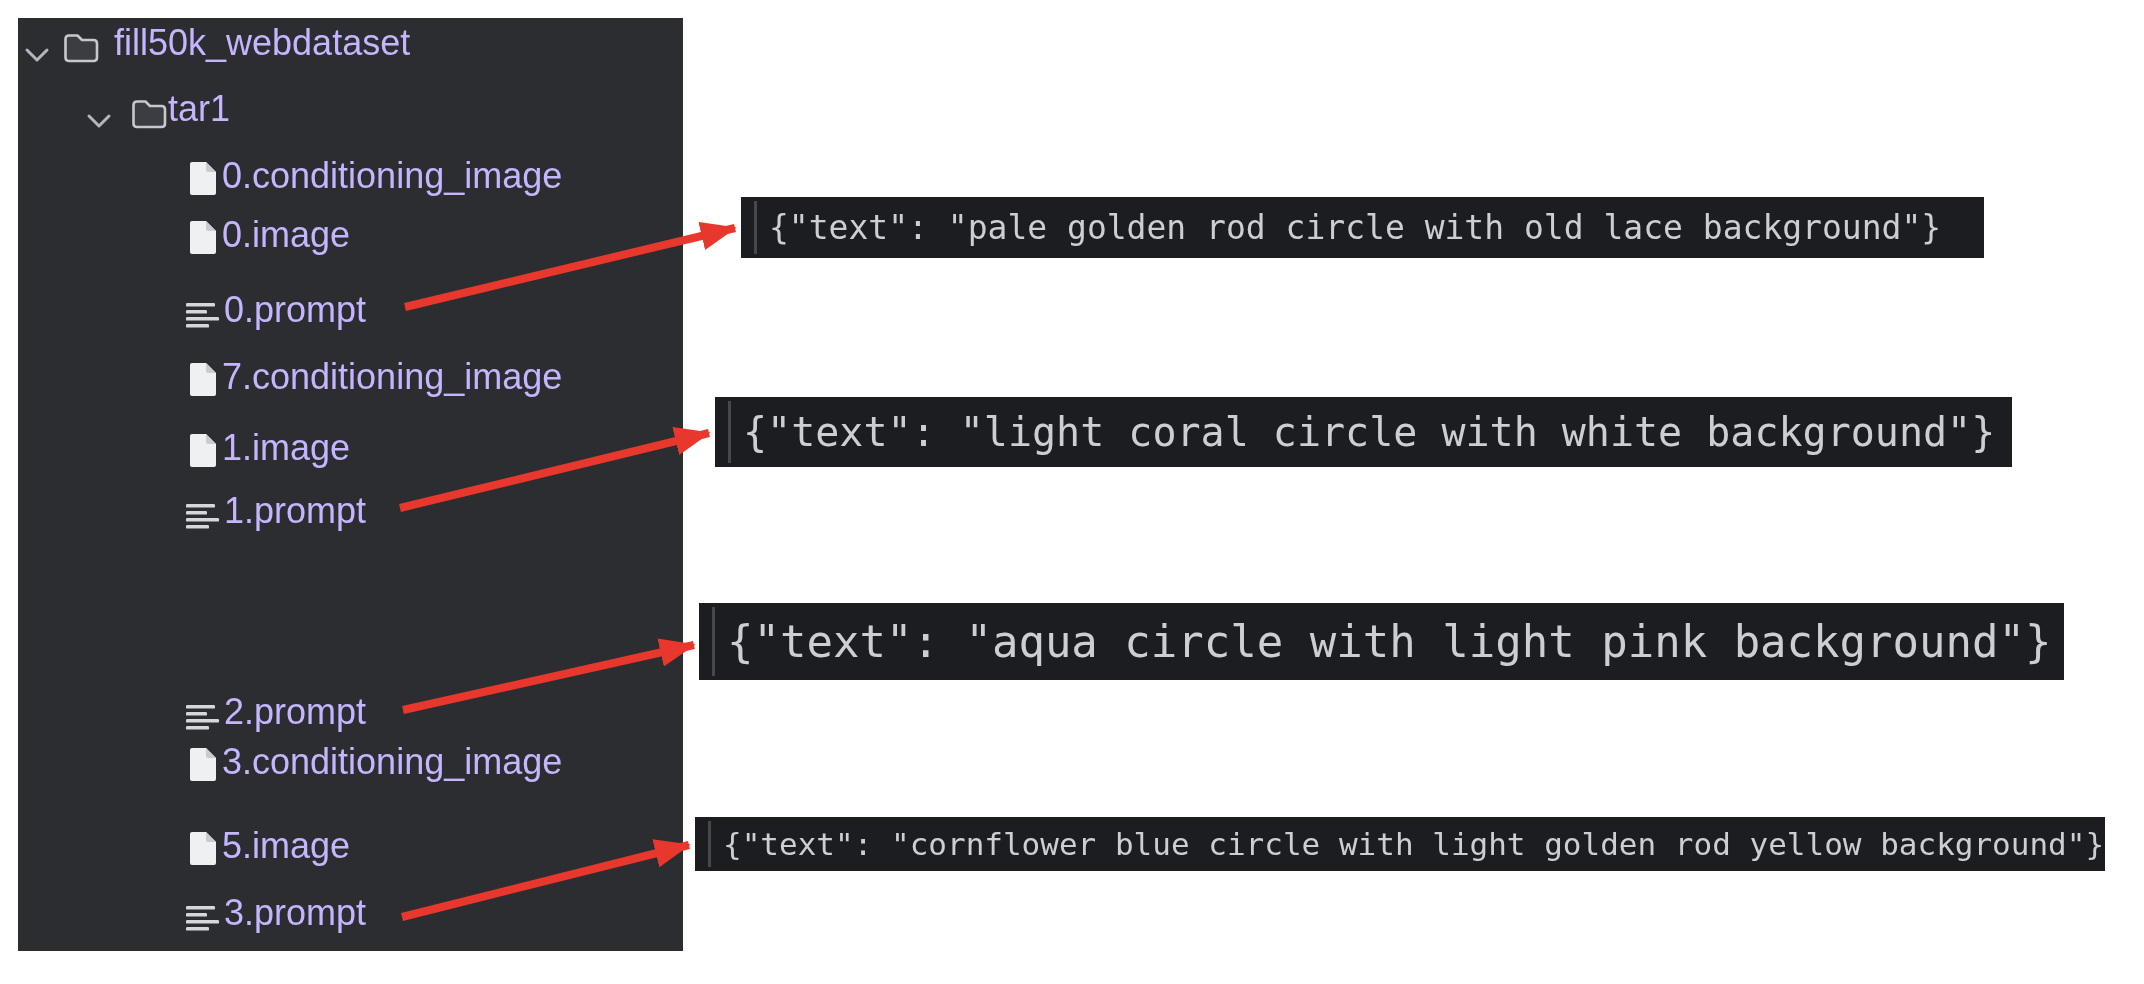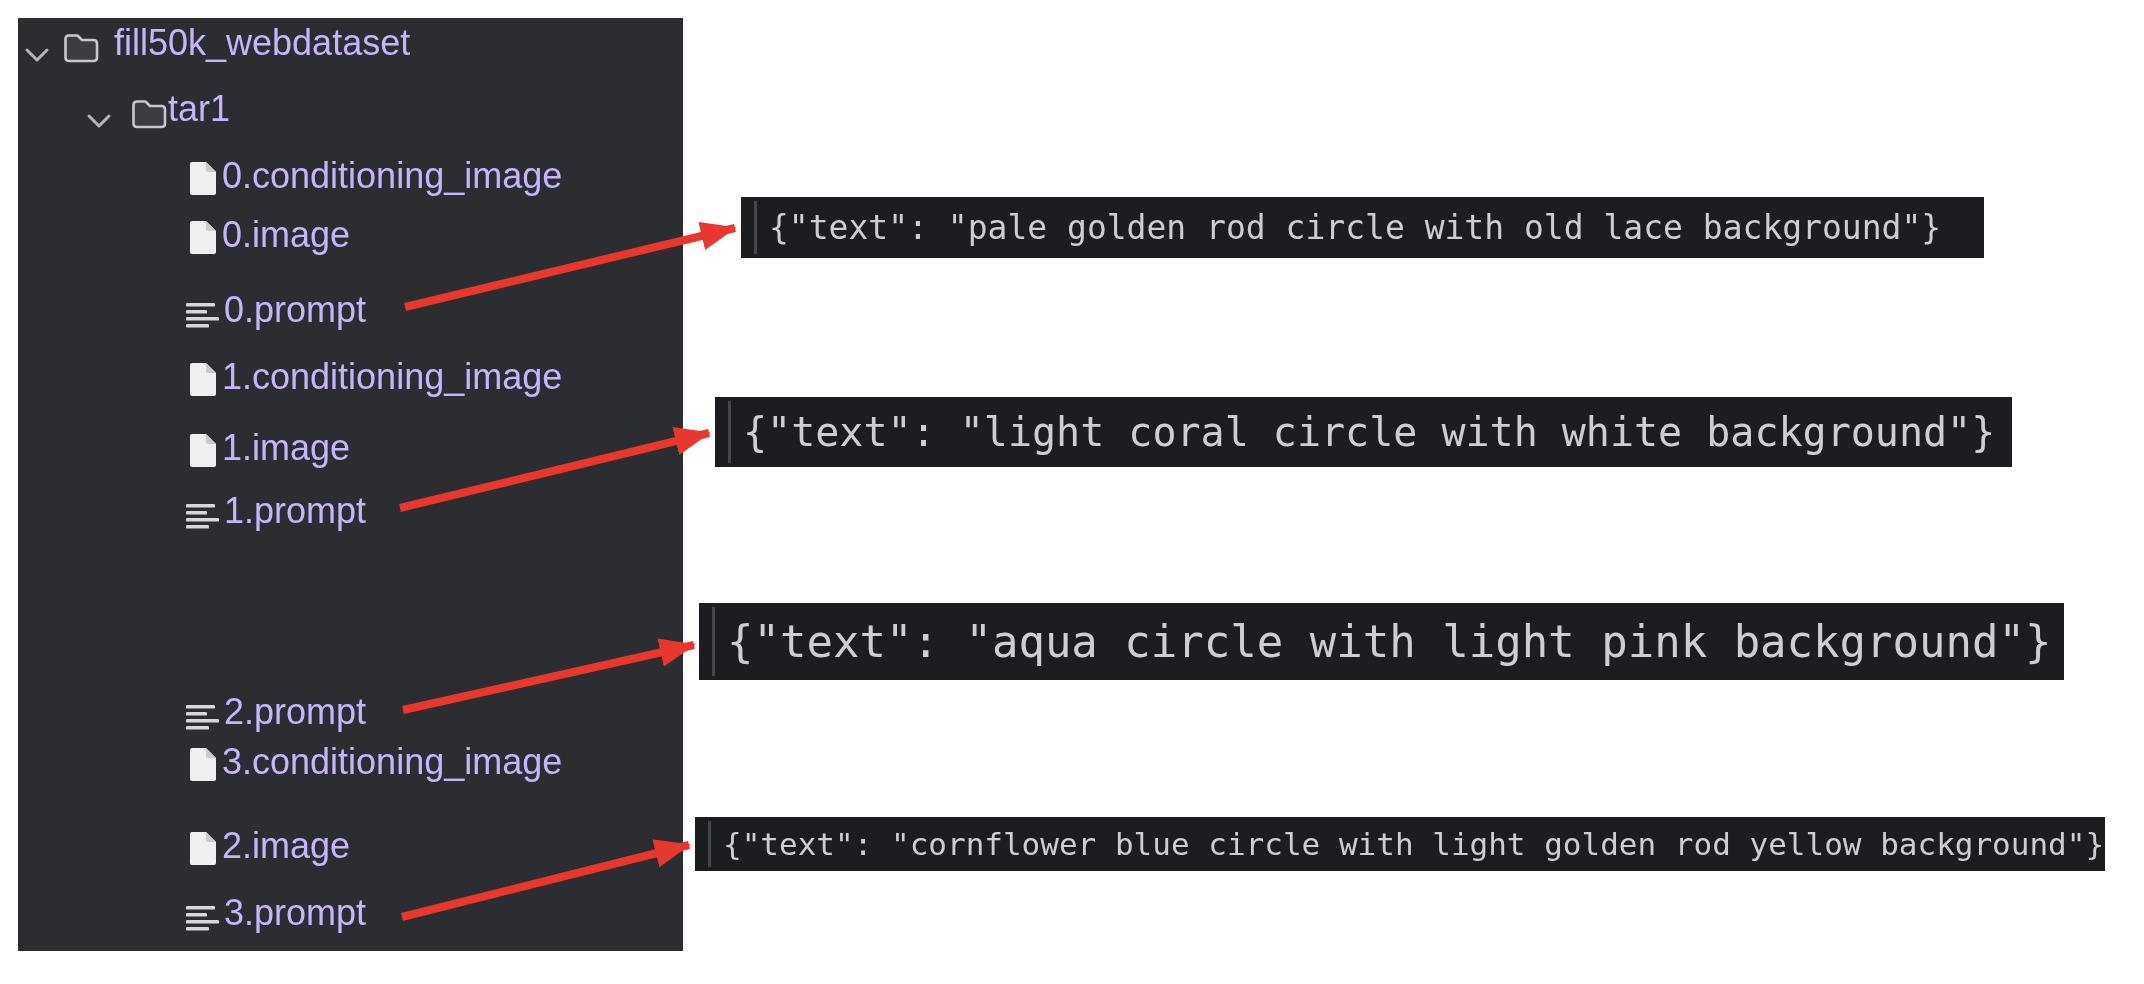--- a/index.html
+++ b/index.html
@@ -99,21 +99,21 @@
         </g>
       </svg>
     <span class="label">0.prompt</span>
   </div>
 
   <div class="tree-row d2" style="top:334px">
     <svg class="icon file-icon" width="30" height="37" viewBox="0 0 30 37">
         <path d="M2 4 q0-2 2-2 h14 l10 10 v21 q0 2 -2 2 h-22 q-2 0 -2-2 z" fill="#eef0f2"></path>
         <path d="M18 2 l10 10 h-8 q-2 0 -2-2 z" fill="#c9cbd0"></path>
       </svg>
-    <span class="label">1.conditioning_image</span>
+    <span class="label">7.conditioning_image</span>
   </div>
 
   <div class="tree-row d2" style="top:405px">
     <svg class="icon file-icon" width="30" height="37" viewBox="0 0 30 37">
         <path d="M2 4 q0-2 2-2 h14 l10 10 v21 q0 2 -2 2 h-22 q-2 0 -2-2 z" fill="#eef0f2"></path>
         <path d="M18 2 l10 10 h-8 q-2 0 -2-2 z" fill="#c9cbd0"></path>
       </svg>
     <span class="label">1.image</span>
   </div>
 
@@ -149,21 +149,21 @@
         <path d="M18 2 l10 10 h-8 q-2 0 -2-2 z" fill="#c9cbd0"></path>
       </svg>
     <span class="label">3.conditioning_image</span>
   </div>
 
   <div class="tree-row d2" style="top:803px">
     <svg class="icon file-icon" width="30" height="37" viewBox="0 0 30 37">
         <path d="M2 4 q0-2 2-2 h14 l10 10 v21 q0 2 -2 2 h-22 q-2 0 -2-2 z" fill="#eef0f2"></path>
         <path d="M18 2 l10 10 h-8 q-2 0 -2-2 z" fill="#c9cbd0"></path>
       </svg>
-    <span class="label">2.image</span>
+    <span class="label">5.image</span>
   </div>
 
   <div class="tree-row d2" style="top:870px">
     <svg class="icon lines-icon" width="34" height="30" viewBox="0 0 34 30">
         <g fill="#d5d7da">
           <rect x="0" y="2" width="29" height="3.6" rx="1.2"></rect>
           <rect x="0" y="9" width="21" height="3.6" rx="1.2"></rect>
           <rect x="0" y="16" width="33" height="3.6" rx="1.2"></rect>
           <rect x="0" y="23" width="23" height="3.6" rx="1.2"></rect>
         </g>

